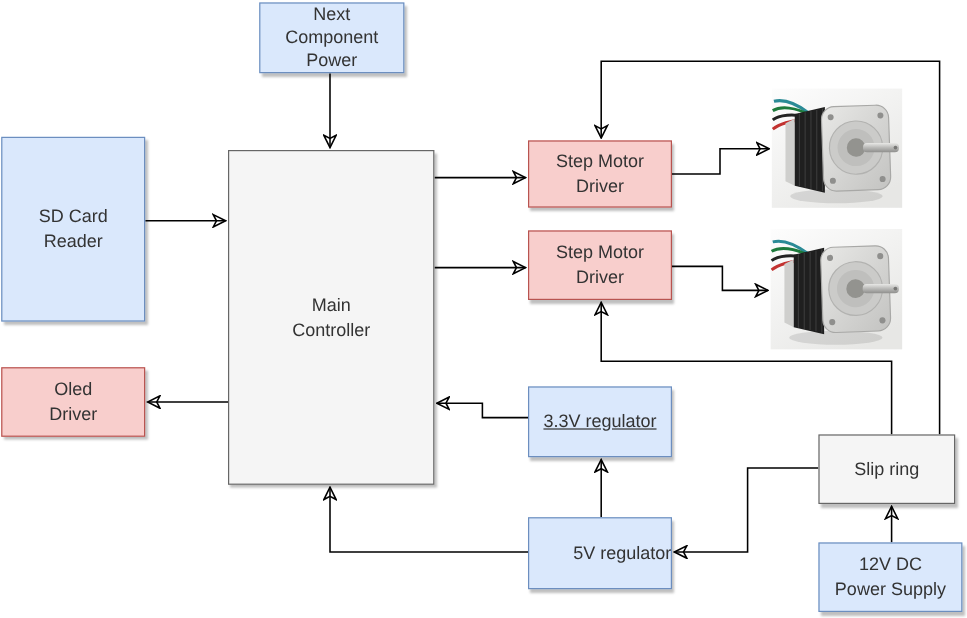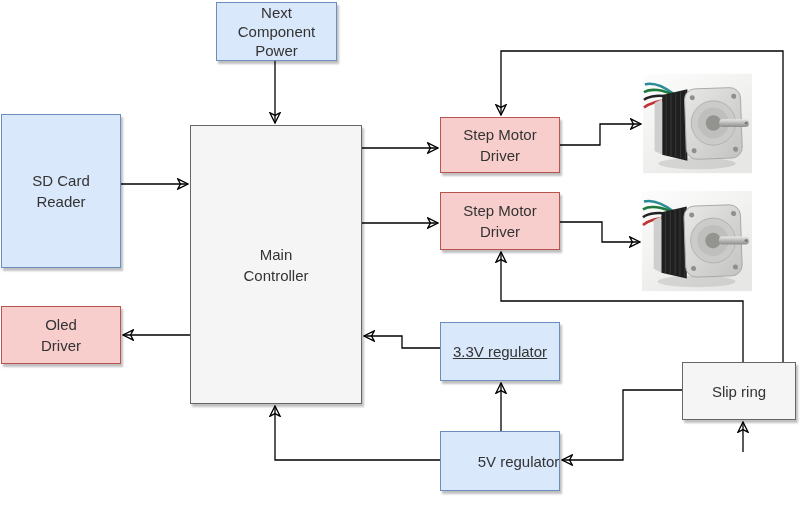--- a/index.html
+++ b/index.html
@@ -91,20 +91,24 @@
   </div>
 
   <div class="node blue" style="left:440px;top:431px;width:120px;height:60px;padding-left:37px;">
     <span class="ln">5V regulator</span>
   </div>
 
   <div class="node gray" style="left:682px;top:362px;width:114px;height:58px;">
     <span class="ln">Slip ring</span>
   </div>
 
+  <div class="node blue" style="left:682px;top:452px;width:120px;height:58px;">
+    <span class="ln">12V DC</span>
+    <span class="ln">Power Supply</span>
+  </div>
 
   <div class="motor" style="left:643px;top:72px;width:109px;height:103px;">
     <svg width="109" height="103" viewBox="0 0 113 103">
       <defs>
         <linearGradient id="bg1" x1="0" y1="0" x2="0.7" y2="1">
           <stop offset="0" stop-color="#fdfdfd"></stop>
             <stop offset="1" stop-color="#e7e7e5"></stop>
         </linearGradient>
         <linearGradient id="pl1" x1="0" y1="0" x2="1" y2="1">
           <stop offset="0" stop-color="#e8e8e6"></stop>

